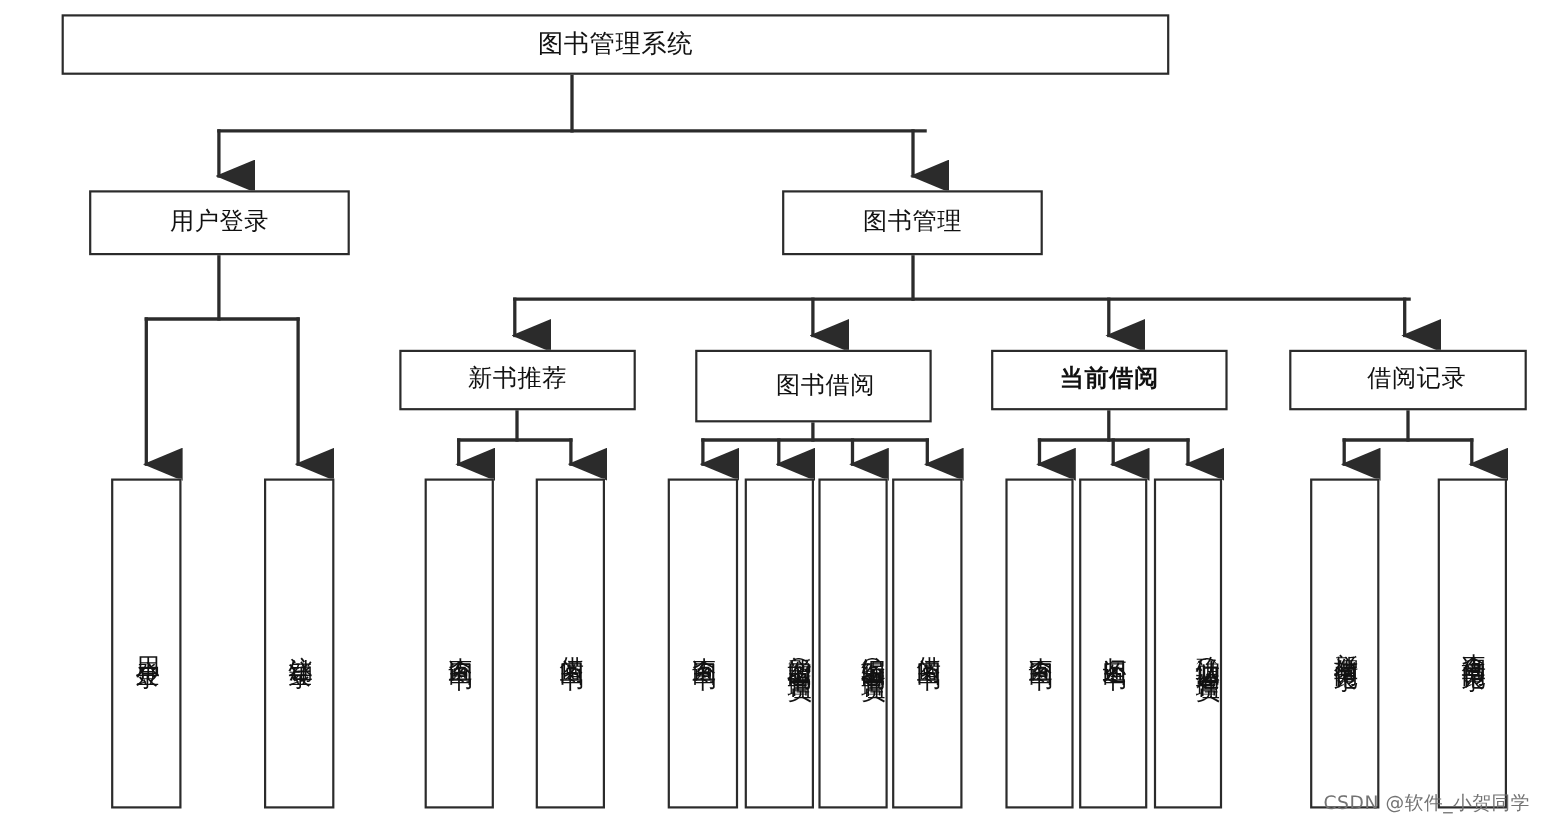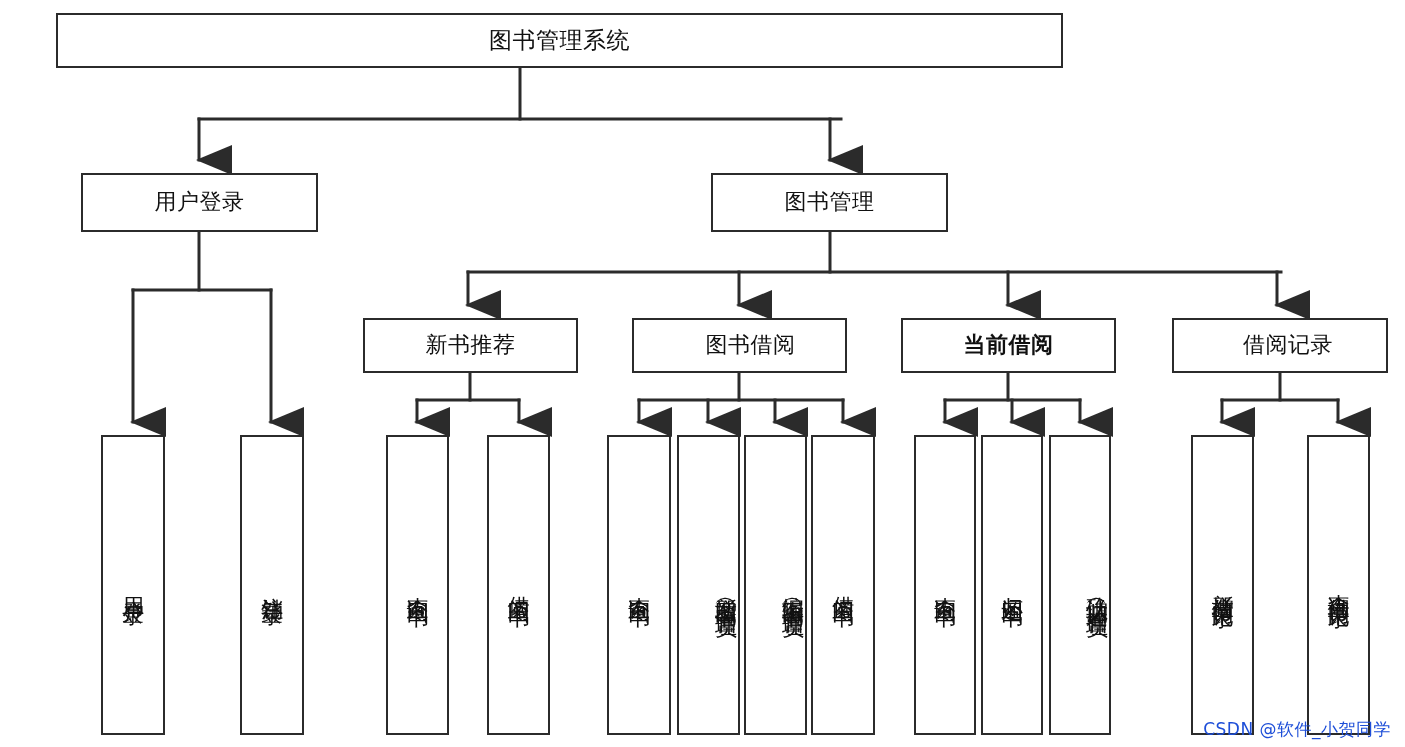--- a/index.html
+++ b/index.html
@@ -52,21 +52,21 @@
     align-items: flex-start;
     justify-content: center;
     padding-top: 14px;
   }
   .node-v.center-v {
     align-items: center;
     padding-top: 0;
   }
   .watermark {
     position: absolute;
-    color: #1d4ed8;
+    color: #737373;
     font-size: 17px;
     letter-spacing: 0.5px;
     white-space: nowrap;
     user-select: none;
   }
 </style>
 </head>
 <body>
 
 <div id="diagram-root">
@@ -128,21 +128,21 @@
   <div class="node node-h" style="left:81px; top:173px; width:237px; height:59px;">
     <span>用户登录</span>
   </div>
   <div class="node node-h" style="left:711px; top:173px; width:237px; height:59px;">
     <span>图书管理</span>
   </div>
 
   <div class="node node-h" style="left:363px; top:318px; width:215px; height:55px;">
     <span>新书推荐</span>
   </div>
-  <div class="node node-h" style="left:632px; top:318px; width:215px; height:55px;padding-left:22px;">
+  <div class="node node-h" style="left:632px; top:318px; width:215px; height:66px;padding-left:22px;">
     <span>图书借阅</span>
   </div>
   <div class="node node-h" style="left:901px; top:318px; width:215px; height:55px;font-weight:bold;">
     <span>当前借阅</span>
   </div>
   <div class="node node-h" style="left:1172px; top:318px; width:216px; height:55px;padding-left:16px;">
     <span>借阅记录</span>
   </div>
 
   <div class="node node-v center-v" style="left:101px; top:435px; width:64px; height:300px;">

